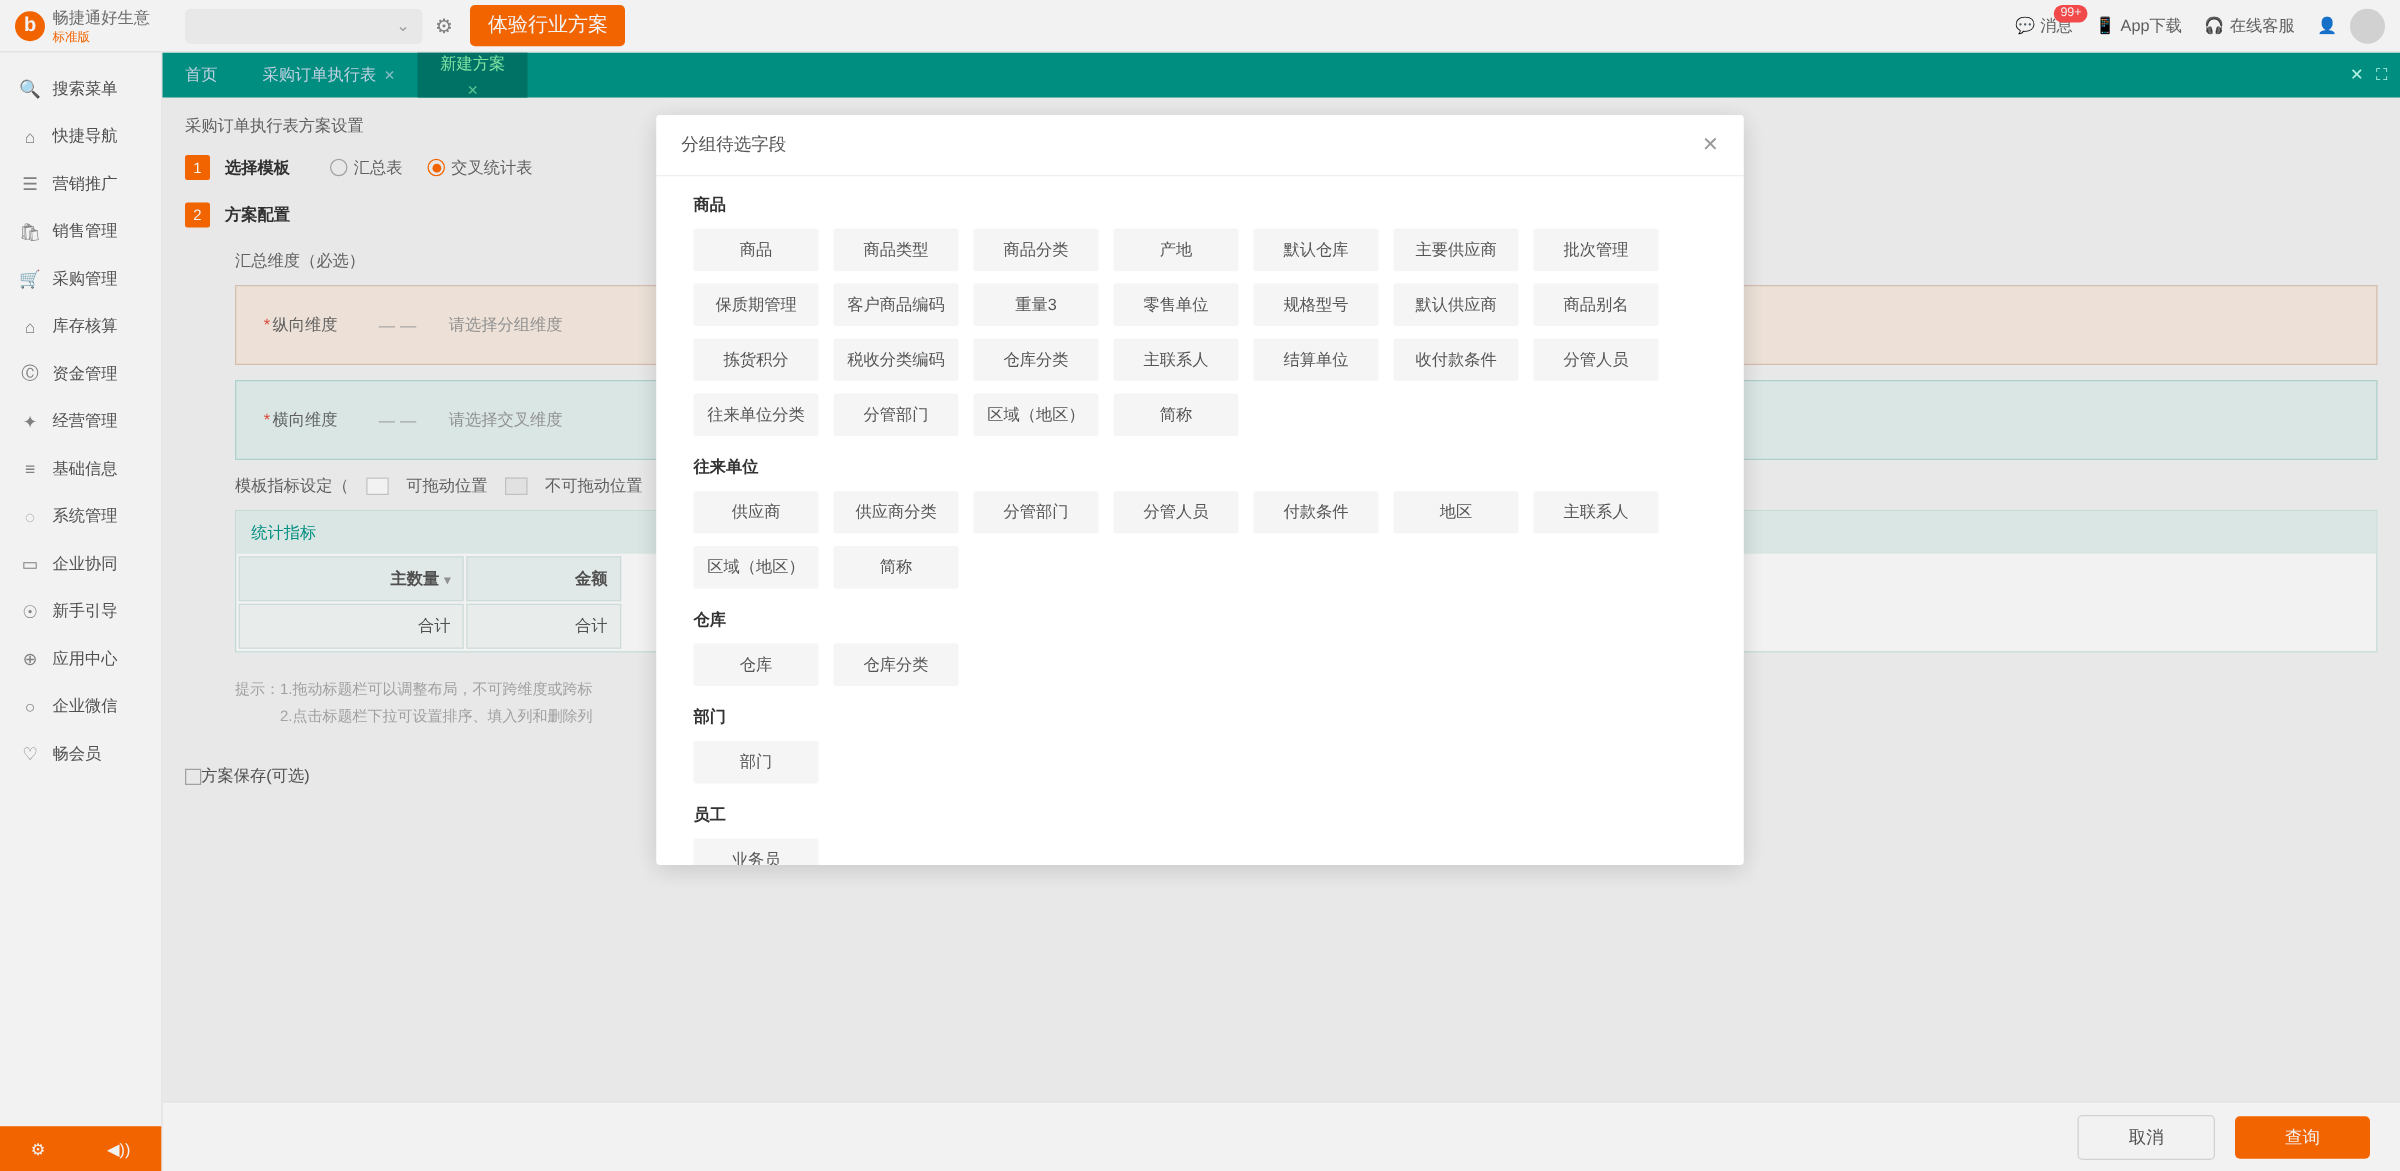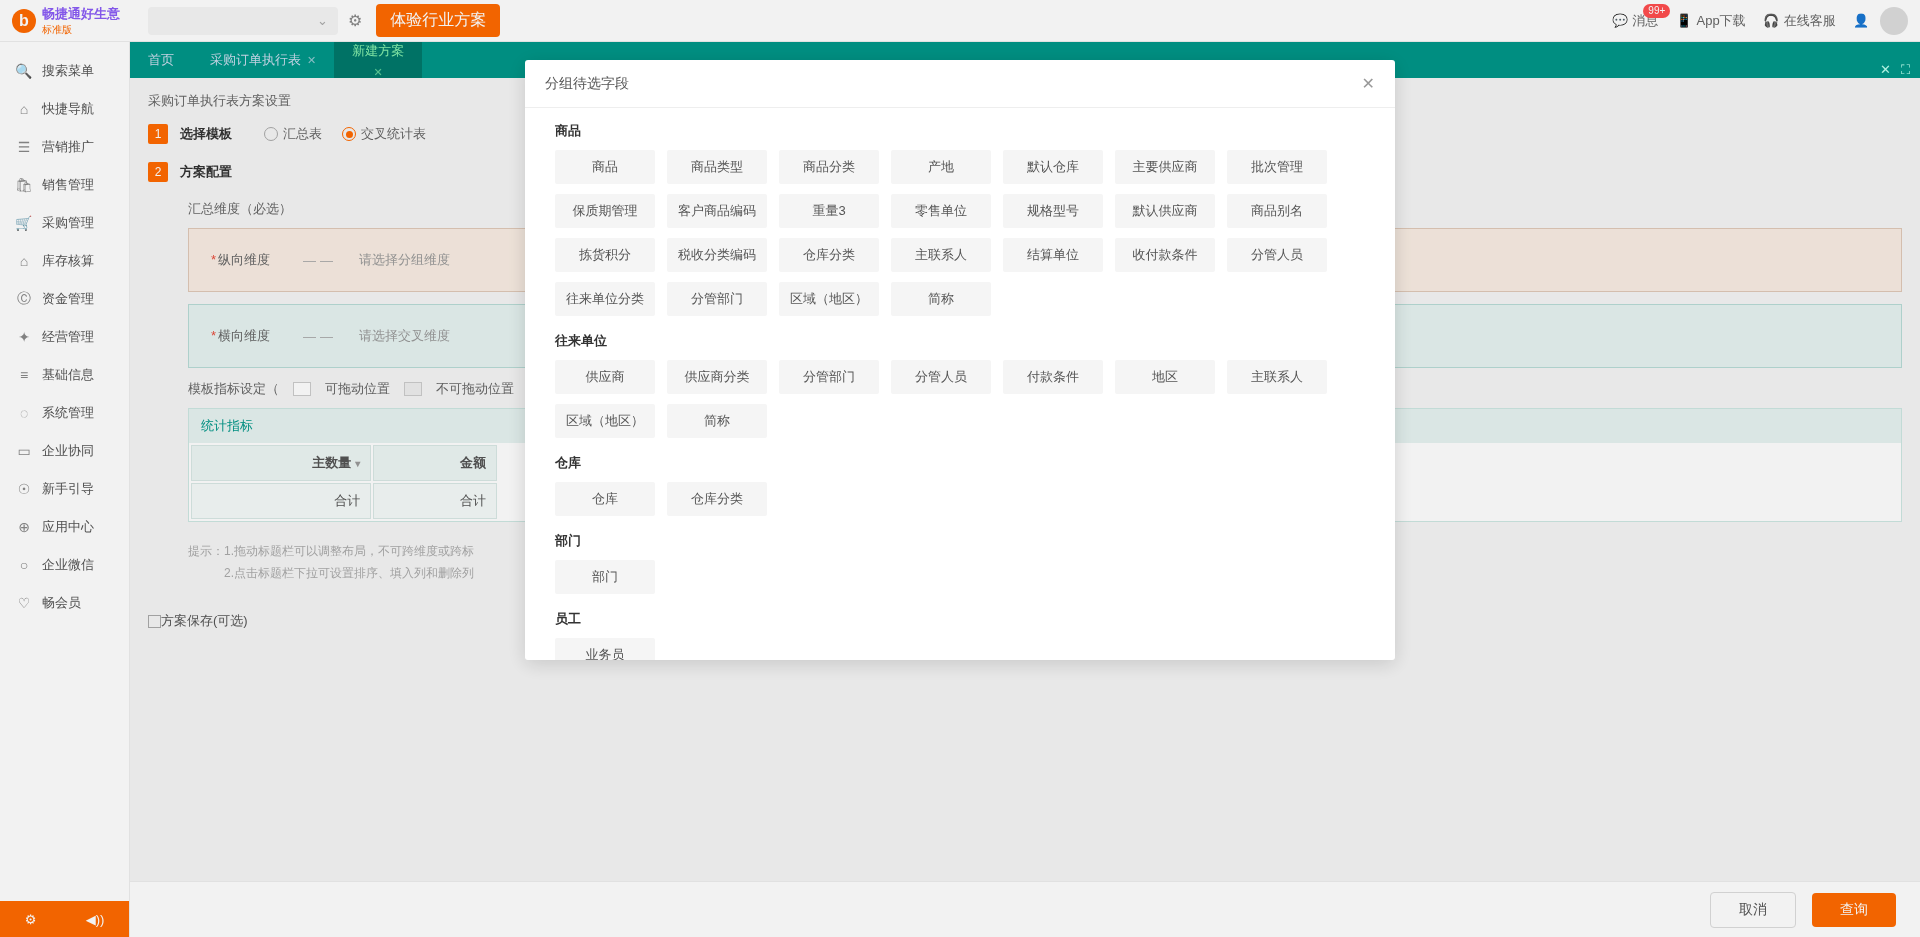--- a/index.html
+++ b/index.html
@@ -4,21 +4,21 @@
 <style>
 * { box-sizing: border-box; margin: 0; padding: 0; }
 body { font-family: "Microsoft YaHei", sans-serif; font-size: 13px; color: #333; background: #f5f5f5; overflow: hidden; }
 .app { display: flex; flex-direction: column; height: 937px; width: 1920px; }
 
 
 .header { height: 42px; background: #fff; border-bottom: 1px solid #eee; display: flex; align-items: center; padding: 0 12px; }
 .logo-wrap { display: flex; align-items: center; width: 130px; }
 .logo-icon { width: 24px; height: 24px; background: #ff6a00; border-radius: 50%; color: #fff; display: flex; align-items: center; justify-content: center; font-weight: bold; font-size: 16px; }
 .logo-text { display: flex; flex-direction: column; margin-left: 6px; }
-.logo-text .t1 { font-size: 13px; color: #8b5cf6; font-weight: 700; }
+.logo-text .t1 { font-size: 13px; color: #737373; font-weight: 400; }
 .logo-text .t2 { font-size: 10px; color: #ff6a00; }
 .org-select { margin-left: 6px; width: 190px; height: 28px; background: #f5f5f5; border-radius: 4px; display: flex; align-items: center; padding: 0 10px; color: #aaa; justify-content: space-between; }
 .gear { margin-left: 10px; color: #888; font-size: 16px; }
 .btn-orange { background: #ff6a00; color: #fff; border: none; padding: 6px 14px; border-radius: 4px; margin-left: 14px; cursor: pointer; font-size: 16px; }
 .header-right { margin-left: auto; display: flex; align-items: center; gap: 18px; color: #666; }
 .hr-item { display: flex; align-items: center; gap: 4px; cursor: pointer; position: relative; }
 .badge { position: absolute; top: -8px; right: -12px; background: #ff4d4f; color: #fff; font-size: 10px; padding: 0 5px; border-radius: 8px; line-height: 14px; }
 .avatar { width: 28px; height: 28px; background: #ddd; border-radius: 50%; margin-left: 6px; }
 
 
@@ -26,21 +26,21 @@
 
 
 .sidebar { width: 130px; background: #fff; border-right: 1px solid #eee; display: flex; flex-direction: column; }
 .sidebar-items { flex: 1; padding-top: 10px; }
 .sidebar-item { display: flex; align-items: center; padding: 10px 16px; color: #555; cursor: pointer; gap: 10px; font-size: 13px; }
 .sb-ic { width: 16px; height: 16px; display: inline-flex; align-items: center; justify-content: center; color: #888; font-size: 14px; }
 .sidebar-bottom { height: 36px; background: #ff6a00; display: flex; align-items: center; justify-content: space-around; color: #fff; }
 
 
 .content { flex: 1; display: flex; flex-direction: column; background: #f5f5f5; }
-.tabs { height: 36px; background: #009688; display: flex; align-items: flex-end; color: #cde; }
+.tabs { height: 36px; background: #009688; display: flex; align-items: center; color: #cde; }
 .tab { padding: 0 18px; height: 100%; display: flex; align-items: center; gap: 6px; cursor: pointer; font-size: 13px; }
 .tab.active { background: #00796b; color: #86efac; flex-direction: column; }
 .tab .close { font-size: 11px; opacity: 0.7; }
 .tabs-right { margin-left: auto; display: flex; gap: 10px; padding-right: 10px; color:#bfe; }
 
 .page-body { flex: 1; padding: 14px 18px; overflow: auto; position: relative; }
 .page-title { font-size: 13px; color: #666; margin-bottom: 14px; }
 .step-row { display: flex; align-items: center; gap: 12px; margin-bottom: 18px; }
 .step-num { width: 20px; height: 20px; background: #ff6a00; color: #fff; display: flex; align-items: center; justify-content: center; font-size: 12px; border-radius: 2px; }
 .step-label { font-size: 13px; color: #333; font-weight: 600; }
@@ -70,26 +70,26 @@
 .grid-table td, .grid-table th { border:1px solid #d9e8e5; padding:8px 10px; text-align:right; font-size:13px; color:#555; background:#f5faf9; }
 .grid-table th { background:#edf6f4; color:#555; position:relative; }
 .caret-down { font-size:10px; color:#999; margin-left:4px; }
 
 .tips { color:#aaa; line-height: 22px; margin-top: 18px; font-size: 12px; }
 .save-row { margin-top: 28px; display:flex; align-items:center; gap:0; color:#555; }
 .chk { width:13px; height:13px; border:1px solid #aaa; display:inline-block; }
 
 
 .footer { position: fixed; bottom: 0; left: 130px; right: 0; height: 56px; background:#fff; border-top:1px solid #eee; display:flex; align-items:center; justify-content:flex-end; gap:16px; padding: 0 24px; }
-.btn { padding: 8px 28px; border-radius:4px; cursor:pointer; font-size:14px; }
+.btn { padding: 8px 40px; border-radius:4px; cursor:pointer; font-size:14px; }
 .btn-default { background:#fff; border:1px solid #ddd; color:#555; }
 .btn-primary { background:#ff6a00; border:none; color:#fff; }
 
 
-.modal-mask { position:fixed; inset:0; background:rgba(0,0,0,0.05); display:flex; align-items:flex-start; justify-content:center; padding-top: 60px; }
+.modal-mask { position:fixed; inset:0; background:rgba(0,0,0,0.05); display:flex; align-items:flex-start; justify-content:center; padding-top: 92px; }
 .modal { width: 870px; background:#fff; border-radius:3px; box-shadow: 0 4px 20px rgba(0,0,0,0.15); display:flex; flex-direction:column; max-height: 600px; }
 .modal-header { display:flex; align-items:center; justify-content:space-between; padding: 14px 20px; border-bottom:1px solid #eee; color:#555; font-size:14px; }
 .modal-close { cursor:pointer; color:#999; font-size:16px; }
 .modal-body { padding: 14px 10px 14px 30px; overflow-y:auto; overflow-x:auto; flex:1; position:relative; }
 .field-group { margin-bottom: 16px; }
 .fg-title { font-size: 13px; color:#333; font-weight:600; margin-bottom: 10px; }
 .fg-items { display:flex; flex-wrap:wrap; gap:10px 12px; }
 .fld { min-width: 100px; padding: 8px 10px; background:#f5f5f5; color:#555; font-size:13px; text-align:center; cursor:pointer; border-radius:2px; }
 .modal-body::-webkit-scrollbar { width:10px; height:10px; }
 .modal-body::-webkit-scrollbar-thumb { background:#ccc; border-radius:5px; }

